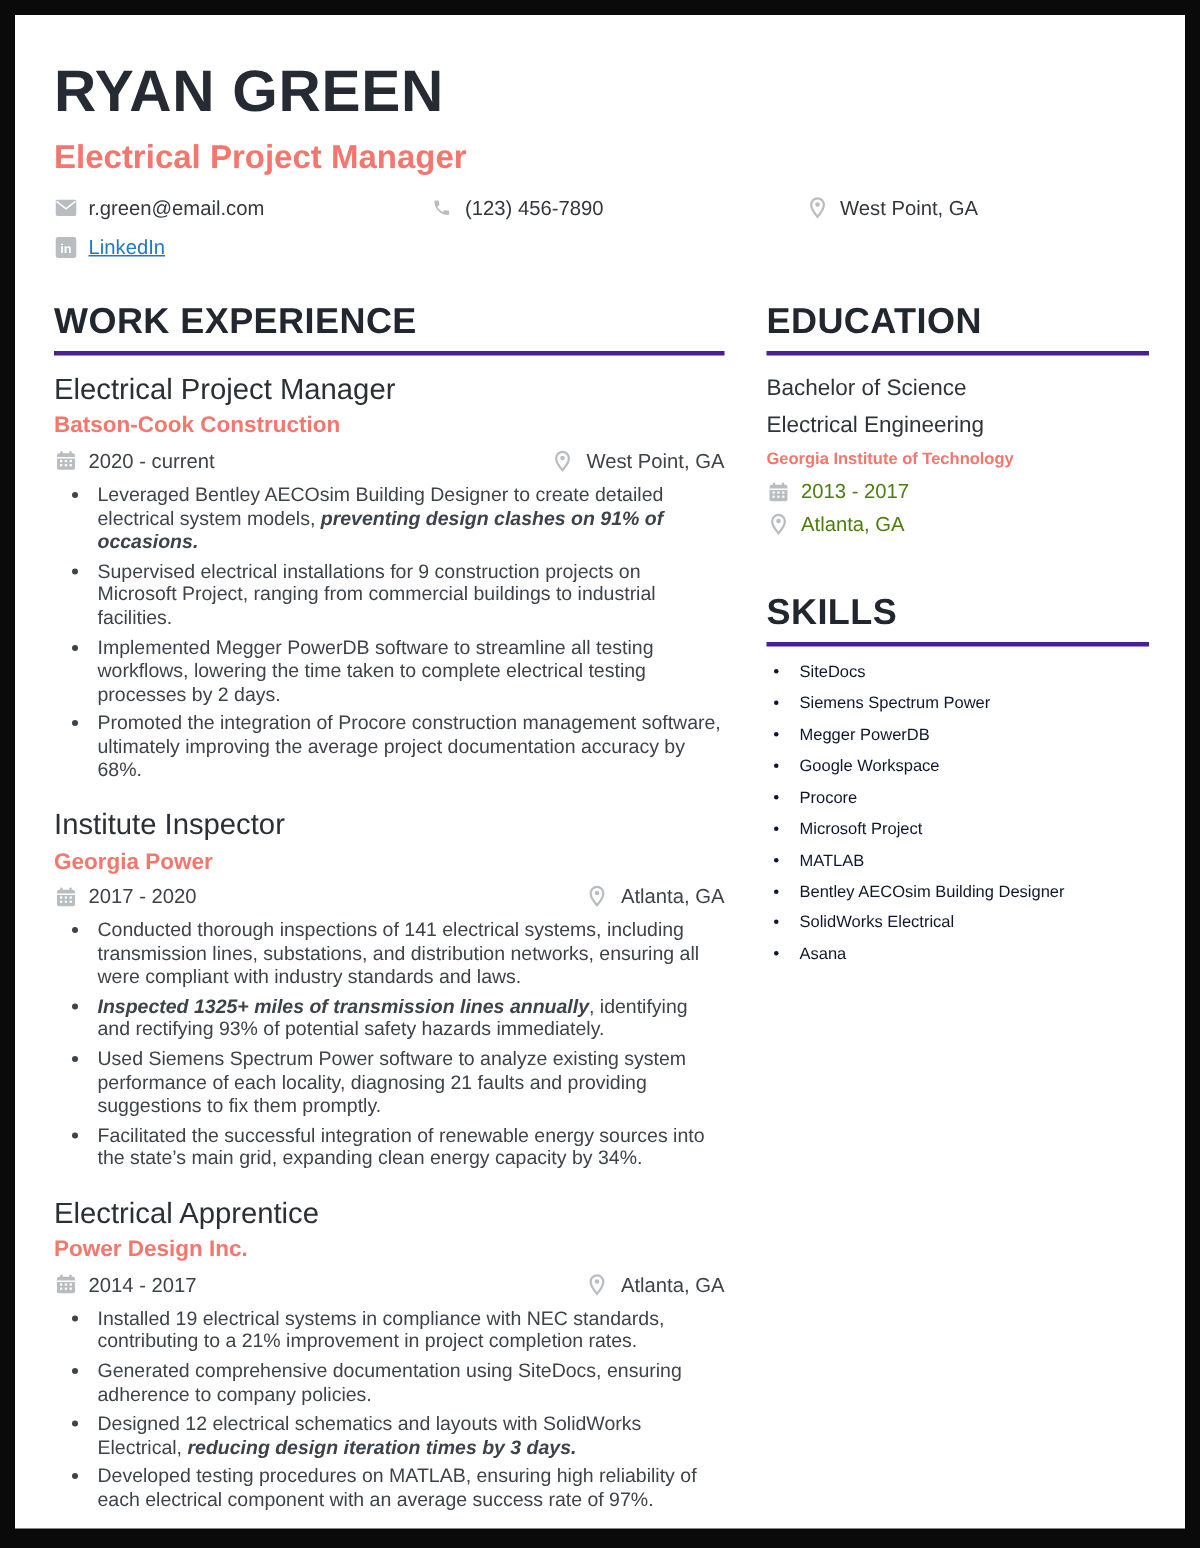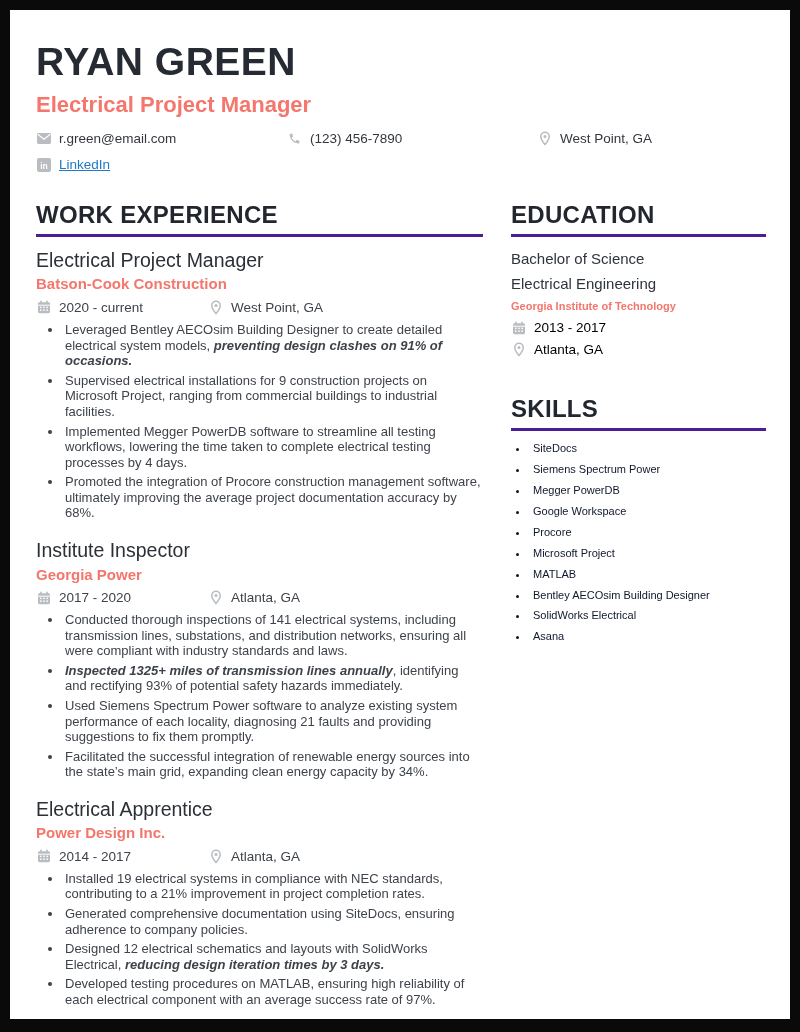--- a/index.html
+++ b/index.html
@@ -54,31 +54,31 @@
     color: #22262E;
     line-height: 1.0;
     padding-bottom: 7px;
     border-bottom: 3px solid #4c1d95;
   }
   
   .job { margin-top: 19px; }
   .job:first-of-type { margin-top: 13px; }
   .job-title { margin: 0; font-size: 19.5px; font-weight: 500; color: #2B3037; line-height: 1.1; }
   .job-company { margin-top: 5px; font-size: 15px; font-weight: 700; color: #F4766C; line-height: 1.1; }
-  .job-meta { display: flex; align-items: center; margin-top: 7px; font-size: 13.5px; color: #3E434A; }
+  .job-meta { display: flex; align-items: center; margin-top: 7px; font-size: 13.5px; color: #3E434A; justify-content: space-between; }
   .meta-item { display: flex; align-items: center; gap: 8px; }
   .meta-date { width: 172px; }
   ul.bullets { margin: 7px 0 0 0; padding-left: 27px; font-size: 13px; line-height: 1.2; color: #3E434A; }
   ul.bullets li { margin-top: 4px; padding-left: 2px; }
   .bi { font-weight: 700; font-style: italic; }
   
   .edu-line { margin-top: 5px; font-size: 15px; color: #2F343B; line-height: 1.35; }
   .edu-degree { margin-top: 12px; }
   .edu-school { margin-top: 4px; font-size: 11px; font-weight: 700; color: #F4766C; line-height: 1.35; }
-  .edu-meta { display: flex; align-items: center; gap: 8px; margin-top: 7px; font-size: 13.5px; color: #000000; }
+  .edu-meta { display: flex; align-items: center; gap: 8px; margin-top: 7px; font-size: 13.5px; color: #4d7c0f; }
   
   .skills-section { margin-top: 40px; }
   ul.skills { margin: 10px 0 0 0; padding-left: 18px; font-size: 11px; color: #0f172a; }
   ul.skills li { margin-bottom: 5.5px; line-height: 1.4; padding-left: 4px; }
 </style>
 </head>
 <body>
 
 <div class="sheet">
 
@@ -163,21 +163,21 @@
                       <path fill="none" stroke="#B9BDC1" stroke-width="3" d="M12 2.5C7.3 2.5 3.5 6.3 3.5 11c0 6.2 8.5 16 8.5 16s8.5-9.8 8.5-16c0-4.7-3.8-8.5-8.5-8.5z"></path>
                       <circle cx="12" cy="10.8" r="3" fill="#B9BDC1"></circle>
                     </svg>
                   </span>
                   <span>West Point, GA</span>
                 </span>
               </div>
               <ul class="bullets">
                 <li><span>Leveraged Bentley AECOsim Building Designer to create detailed electrical system models, </span><span class="bi">preventing design clashes on 91% of occasions.</span></li>
                 <li><span>Supervised electrical installations for 9 construction projects on Microsoft Project, ranging from commercial buildings to industrial facilities.</span></li>
-                <li><span>Implemented Megger PowerDB software to streamline all testing workflows, lowering the time taken to complete electrical testing processes by 4 days.</span></li>
+                <li><span>Implemented Megger PowerDB software to streamline all testing workflows, lowering the time taken to complete electrical testing processes by 2 days.</span></li>
                 <li><span>Promoted the integration of Procore construction management software, ultimately improving the average project documentation accuracy by 68%.</span></li>
               </ul>
             </div>
             <div class="job">
               <h3 class="job-title">Institute Inspector</h3>
               <div class="job-company">Georgia Power</div>
               <div class="job-meta">
                 <span class="meta-item meta-date">
                   <span class="icon">
                     <svg width="14" height="14" viewBox="0 0 14 14">

